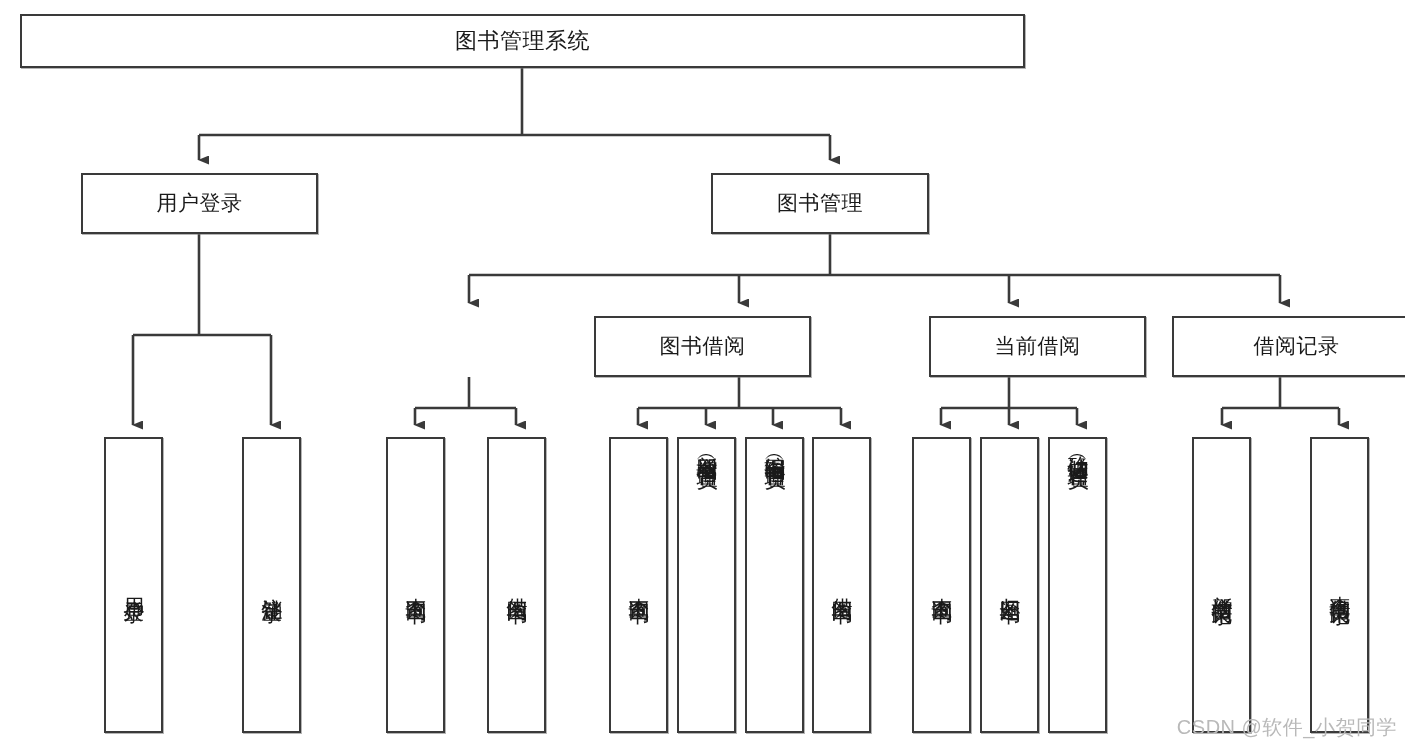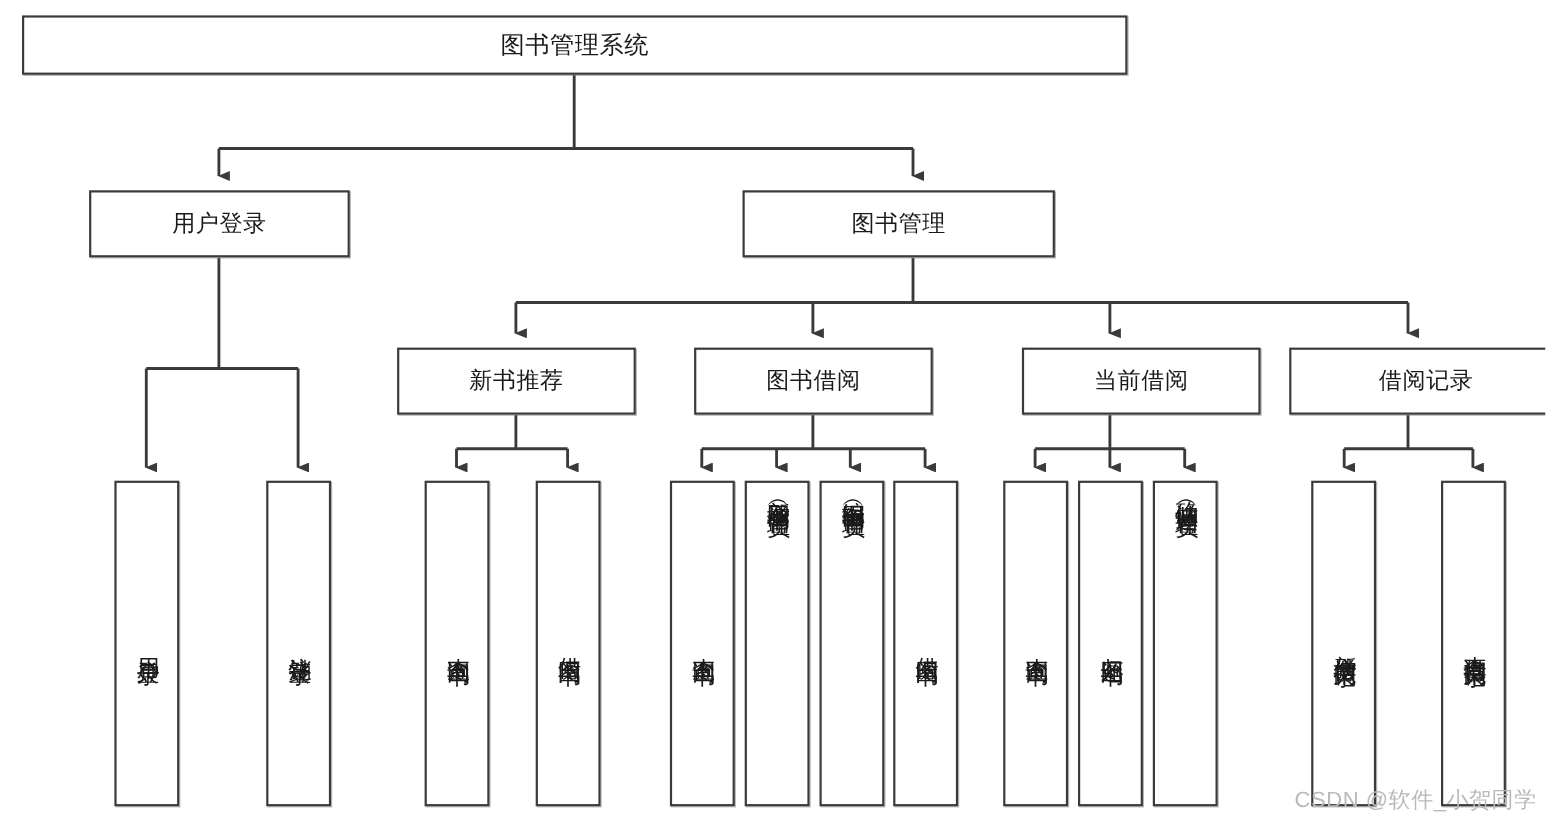--- a/index.html
+++ b/index.html
@@ -132,28 +132,25 @@
     </g>
   </svg>
 
   <div class="node root horizontal" style="left:20px; top:14px; width:1005px; height:54px;">
     <span class="label">图书管理系统</span>
   </div>
 
   <div class="node horizontal" style="left:81px; top:173px; width:237px; height:61px;">
     <span class="label">用户登录</span>
   </div>
-  <div class="node horizontal" style="left:675px; top:173px; width:284px; height:61px;">
+  <div class="node horizontal" style="left:711px; top:173px; width:218px; height:61px;">
     <span class="label">图书管理</span>
   </div>
 
-  <div class="node horizontal" style="left:361px; top:316px; width:217px; height:61px;">
-    <span class="label">新书推荐</span>
-  </div>
-  <div class="node horizontal" style="left:631px; top:316px; width:217px; height:61px;">
+  <div class="node horizontal" style="left:594px; top:316px; width:217px; height:61px;">
     <span class="label">图书借阅</span>
   </div>
   <div class="node horizontal" style="left:901px; top:316px; width:217px; height:61px;margin-left:28px;">
     <span class="label">当前借阅</span>
   </div>
   <div class="node horizontal" style="left:1172px; top:316px; width:249px; height:61px;">
     <span class="label">借阅记录</span>
   </div>
 
   <div class="node leaf centered" style="left:104px; top:437px; width:59px; height:296px;">

